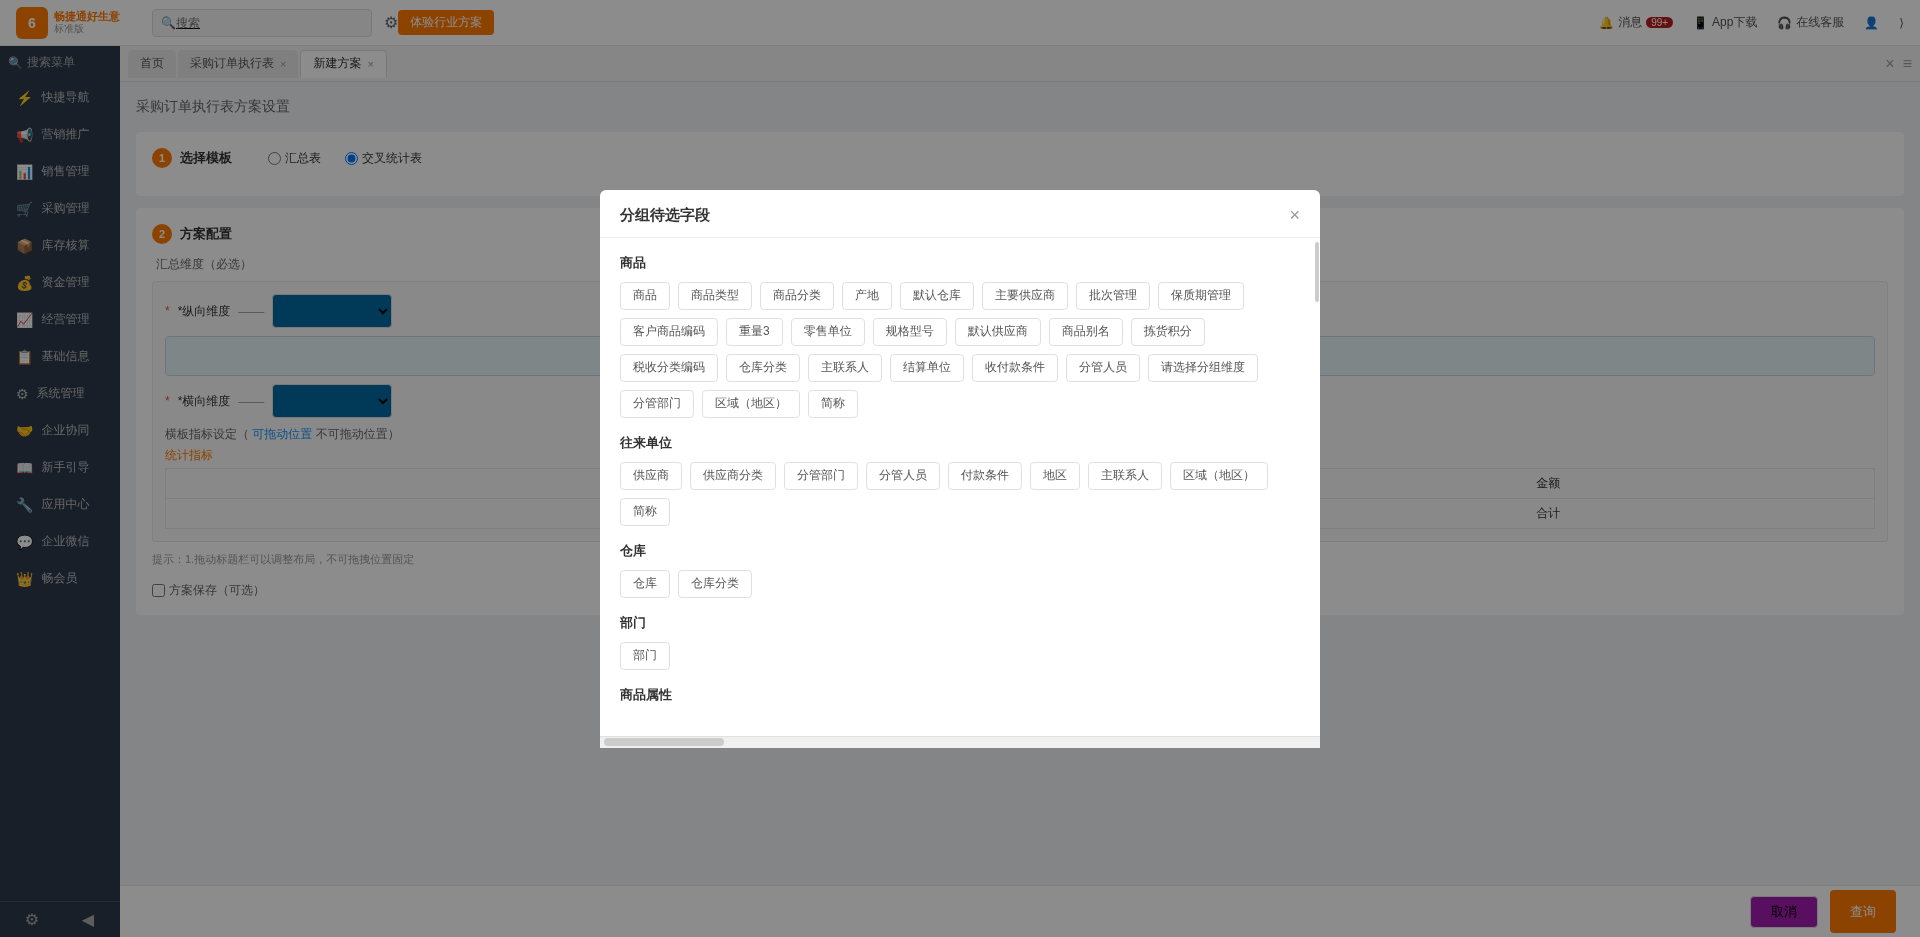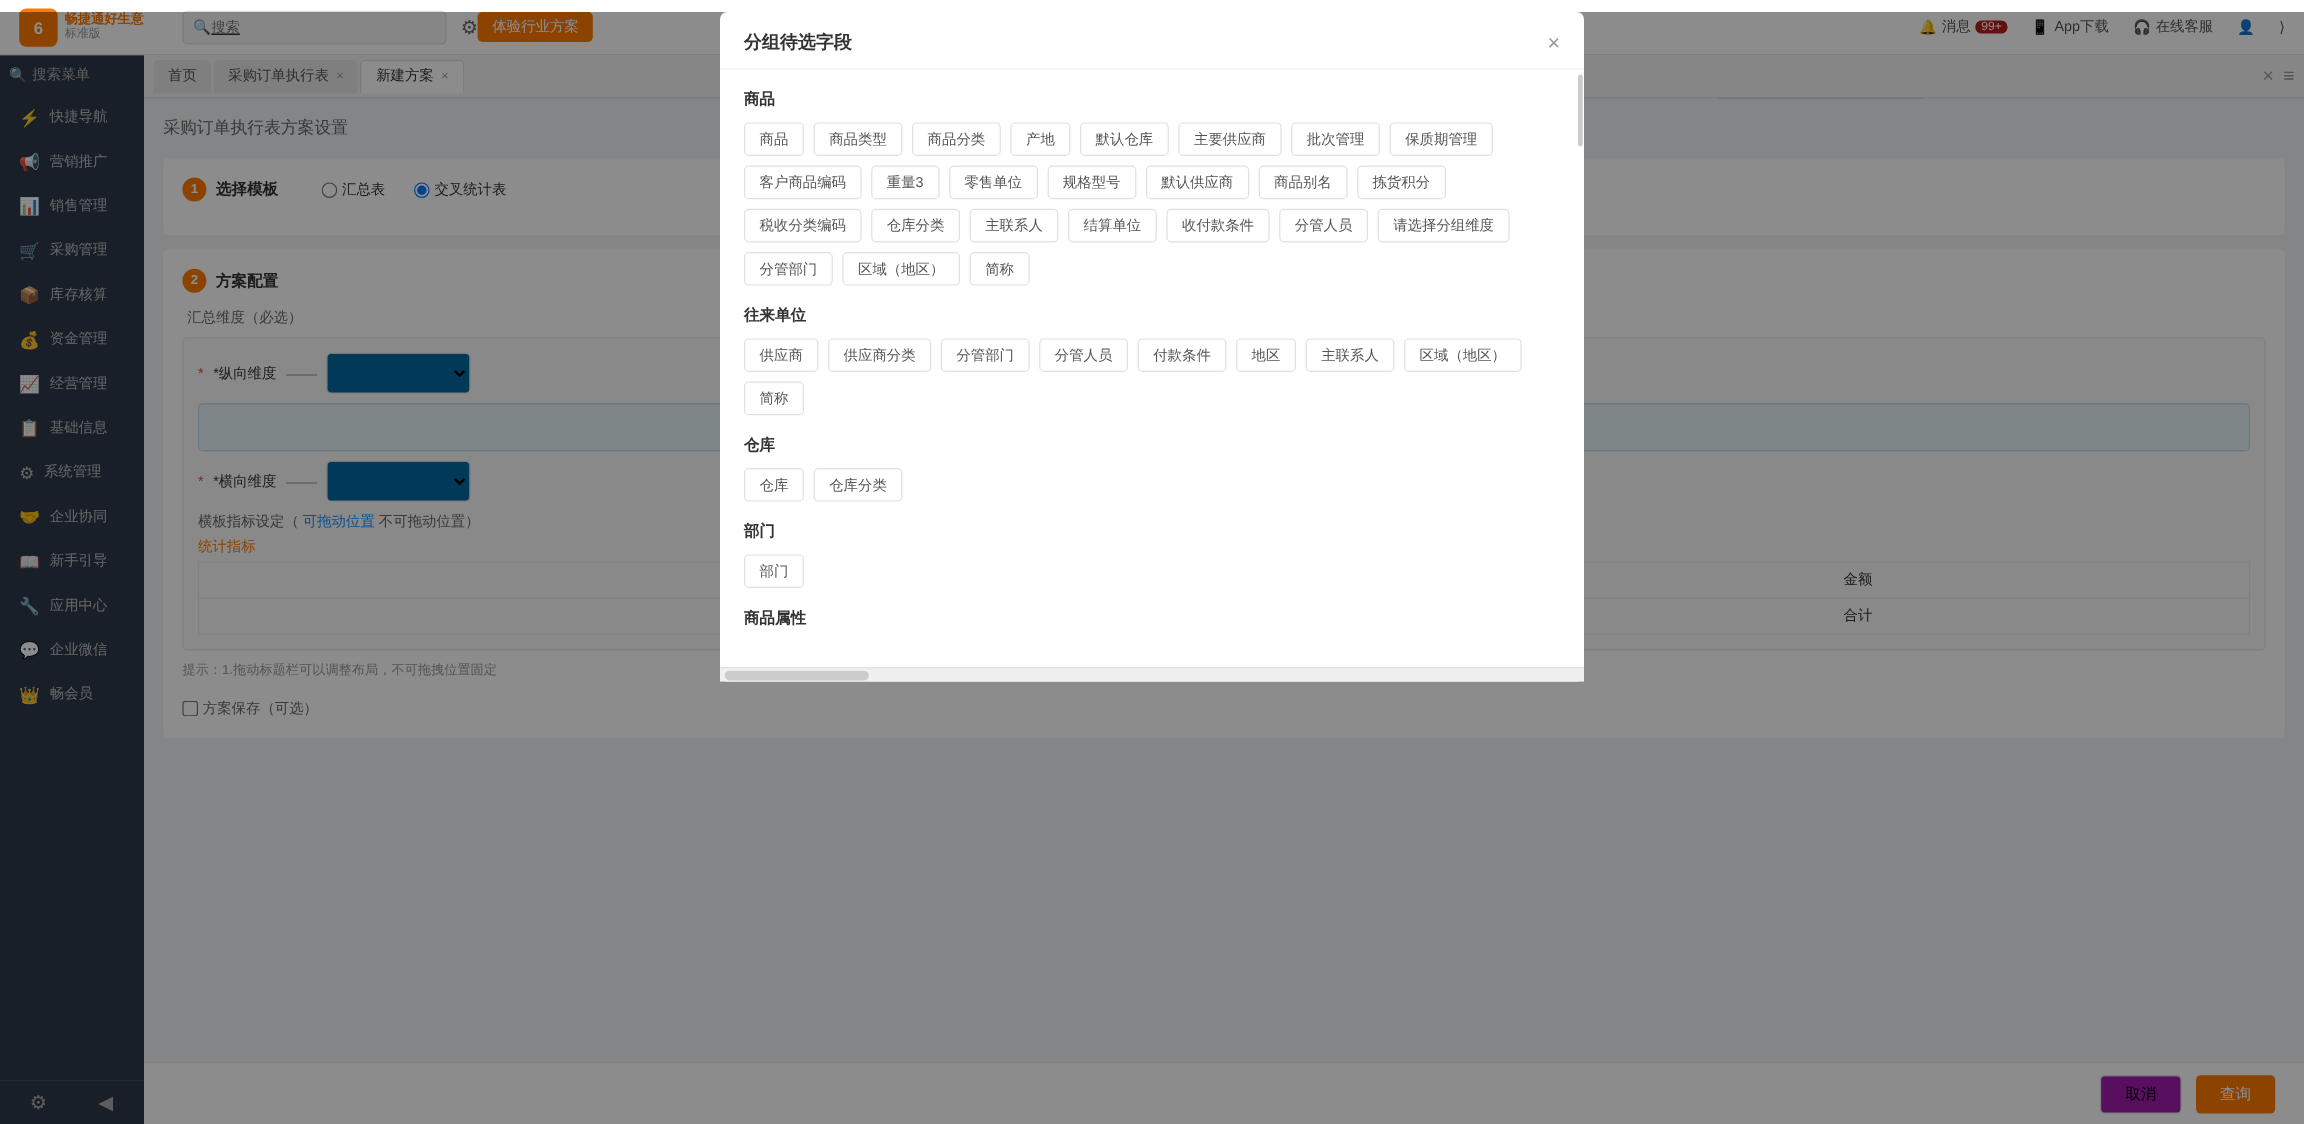--- a/index.html
+++ b/index.html
@@ -267,40 +267,39 @@
     .btn-cancel {
       height: 32px;
       padding: 0 20px;
       border: 1px solid #ddd;
       border-radius: 4px;
       background: #a21caf;
       cursor: pointer;
       font-size: 13px;
     }
     .btn-confirm {
-      height: 32px;
+      height: 43px;
       padding: 0 20px;
       border: none;
       border-radius: 4px;
       background: #ff7a00;
       color: white;
       cursor: pointer;
       font-size: 13px;
     }
 
     
     .modal-overlay {
       position: fixed;
       top: 0; left: 0; right: 0; bottom: 0;
       background: rgba(0,0,0,0.45);
       z-index: 200;
       display: flex;
-      align-items: flex-start;
+      align-items: center;
       justify-content: center;
-      margin-top: 10px;
     }
     .modal {
       background: #fff;
       border-radius: 6px;
       width: 720px;
       max-height: 580px;
       display: flex;
       flex-direction: column;
       position: relative;
     }

